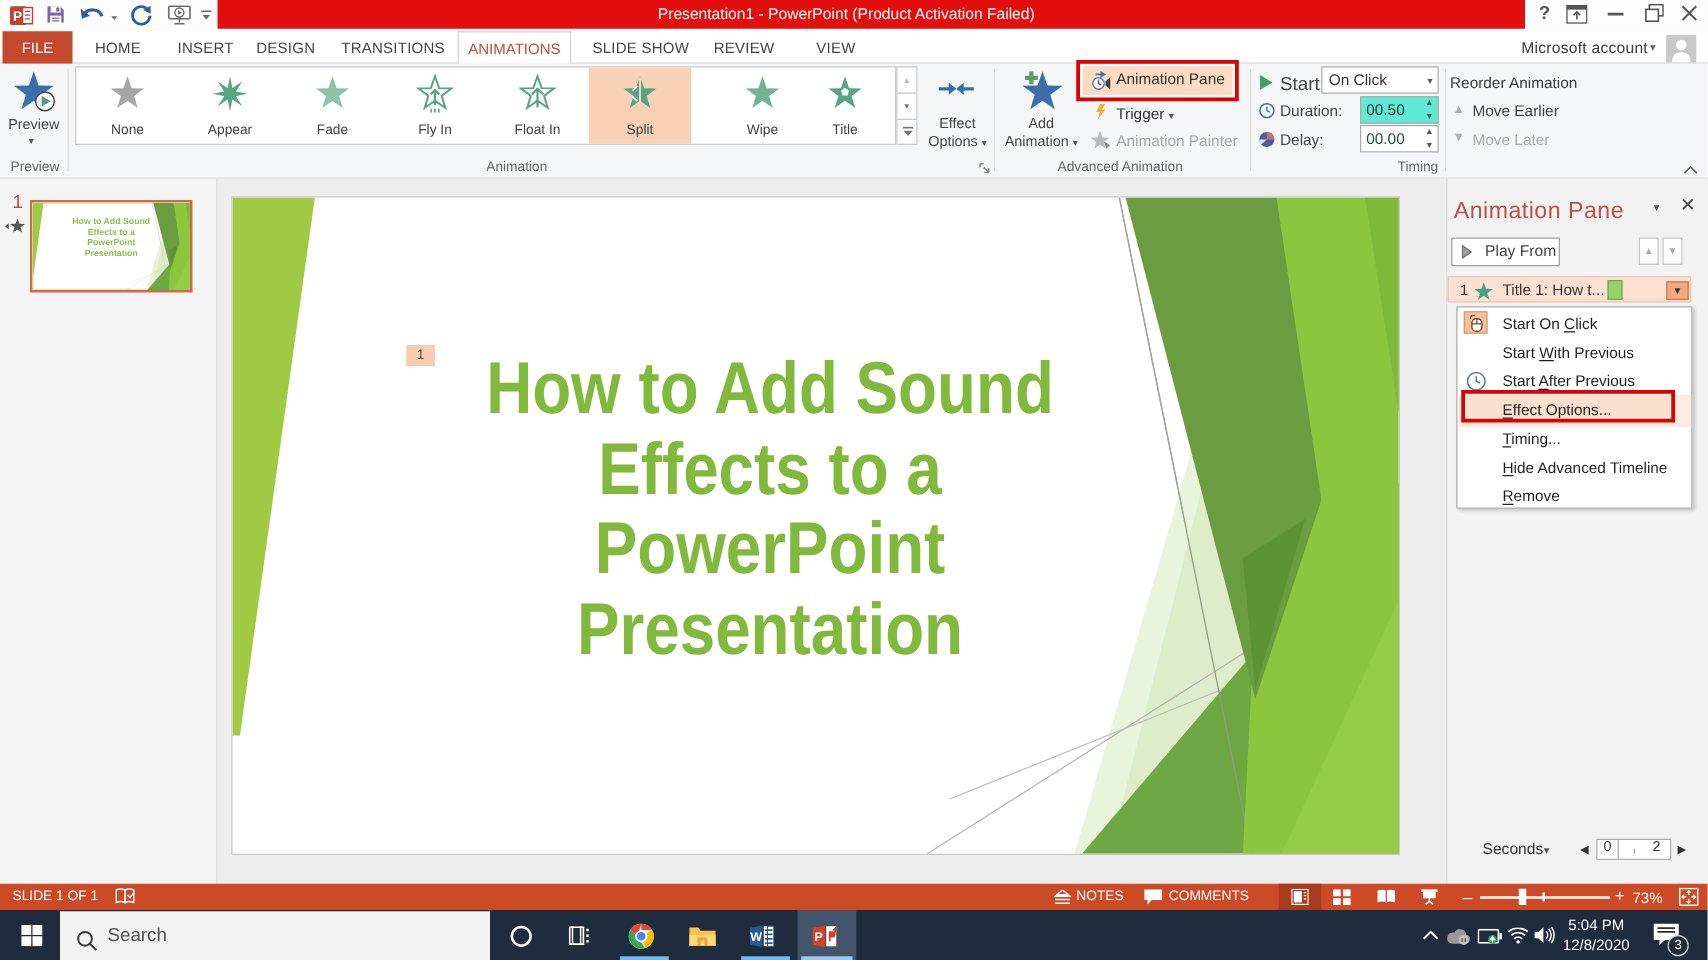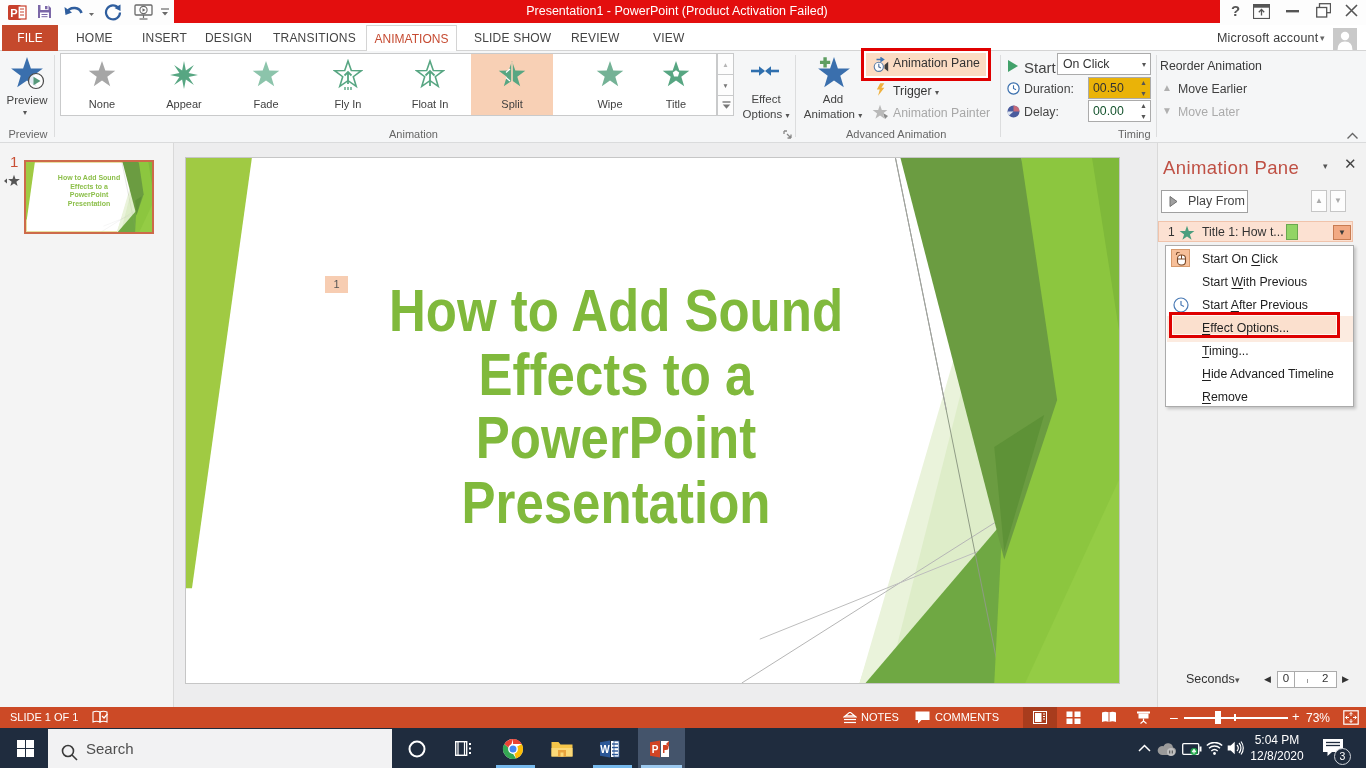--- a/index.html
+++ b/index.html
@@ -246,21 +246,21 @@
     <div class="abs" style="left:1024px;top:8px;font-size:15px;color:#444;">Start:</div>
     <div class="abs" style="left:1057px;top:2px;width:94px;height:22px;background:#fff;border:1px solid #ababab;">
       <div class="abs" style="left:5px;top:3px;font-size:12.3px;color:#333;">On Click</div>
       <div class="abs" style="right:4px;top:6px;font-size:8px;color:#555;">▾</div>
     </div>
     <svg class="abs" style="left:1007px;top:31px;" width="13" height="13" viewBox="0 0 13 13">
         <circle cx="6.5" cy="6.5" r="5.6" fill="#fff" stroke="#3a6fad" stroke-width="1.2"></circle>
         <path d="M6.5 3.2 L6.5 6.5 L9 7.8" fill="none" stroke="#3a6fad" stroke-width="1.1"></path>
       </svg>
     <div class="abs" style="left:1024px;top:31px;font-size:12.3px;color:#444;">Duration:</div>
-    <div class="abs" style="left:1088px;top:26px;width:63px;height:22px;background:#eab308;border:1px solid #ababab;padding-left:17px;">
+    <div class="abs" style="left:1088px;top:26px;width:63px;height:22px;background:#5eead4;border:1px solid #ababab;padding-left:17px;">
       <div class="abs" style="left:4px;top:3px;font-size:12.3px;color:#333;">00.50</div>
       <div class="abs" style="right:3px;top:1px;font-size:7px;color:#555;">▲</div>
       <div class="abs" style="right:3px;bottom:1px;font-size:7px;color:#555;">▼</div>
     </div>
     <svg class="abs" style="left:1007px;top:54px;" width="13" height="13" viewBox="0 0 13 13">
         <circle cx="6.5" cy="6.5" r="6" fill="#4a5c9e"></circle>
         <path d="M6.5 6.5 L6.5 0.5 A6 6 0 0 1 12.5 6.5 z" fill="#c86a78"></path>
         <path d="M6.5 6.5 L2 10.5 A6 6 0 0 1 0.5 6.5 z" fill="#dde4f0"></path>
       </svg>
     <div class="abs" style="left:1024px;top:54px;font-size:12.3px;color:#444;">Delay:</div>

